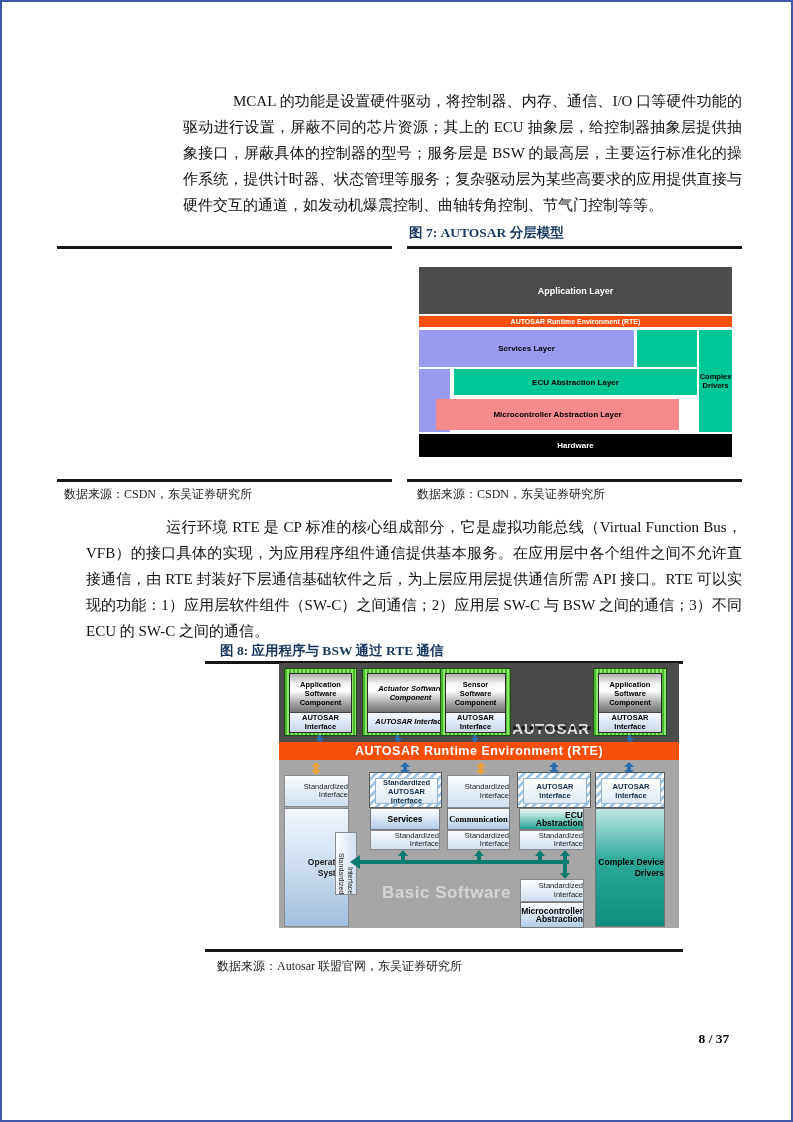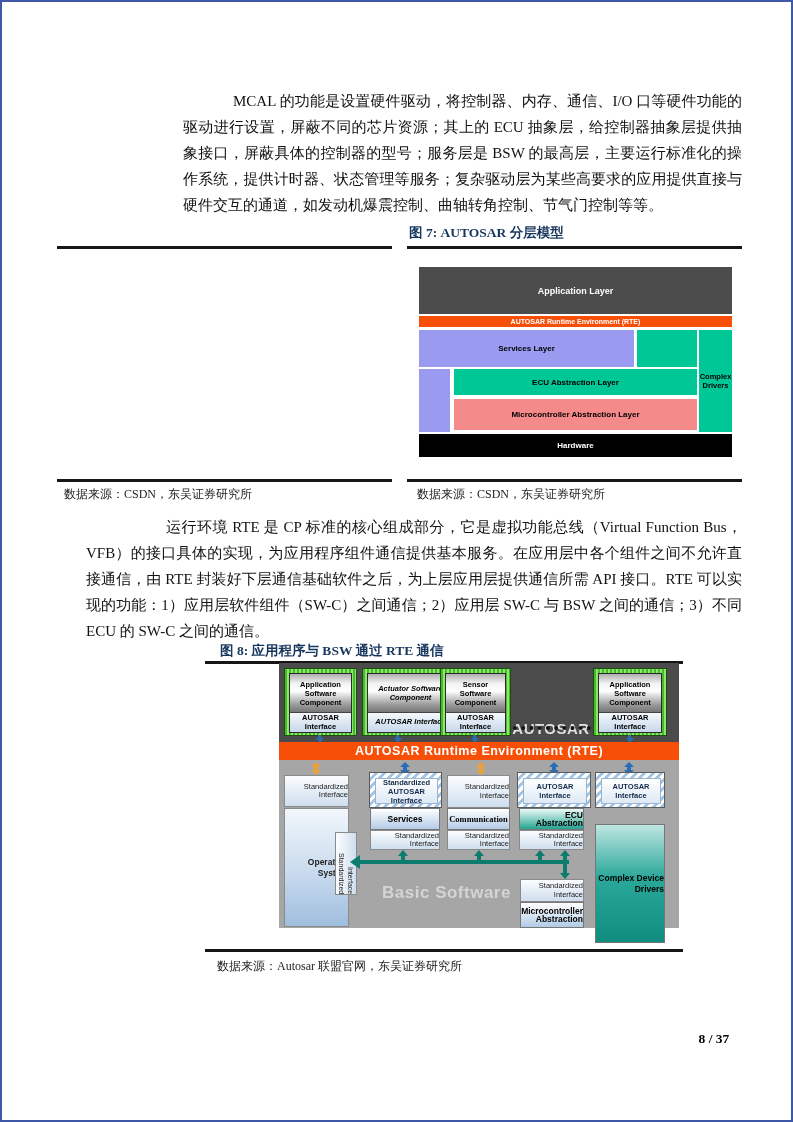--- a/index.html
+++ b/index.html
@@ -25,21 +25,21 @@
   .f6mcu{left:0;top:168px;width:317px;height:22px;background:#000;color:#fff;font-weight:bold;font-size:8px;}
 
   
   .fig7{position:absolute;left:417px;top:265px;width:313px;height:190px;background:#fff;}
   .f7app{left:0;top:0;width:313px;height:47px;background:#4c4c4c;color:#fff;font-weight:bold;font-size:9px;}
   .f7rte{left:0;top:49px;width:313px;height:11px;background:#f84f08;color:#fff;font-weight:bold;font-size:7px;}
   .f7svc{left:0;top:63px;width:215px;height:37px;background:#9a9af0;color:#000;font-weight:bold;font-size:8px;}
   .f7svccol{left:0;top:102px;width:31px;height:63px;background:#9a9af0;}
   .f7grn{left:218px;top:63px;width:60px;height:37px;background:#00c796;}
   .f7ecu{left:35px;top:102px;width:243px;height:26px;background:#00c796;color:#000;font-weight:bold;font-size:8px;}
-  .f7mcal{left:35px;top:132px;width:243px;height:31px;background:#f58a8a;color:#000;font-weight:bold;font-size:8px;}
+  .f7mcal{left:17px;top:132px;width:243px;height:31px;background:#f58a8a;color:#000;font-weight:bold;font-size:8px;}
   .f7cd{left:280px;top:63px;width:33px;height:102px;background:#00c796;color:#000;font-weight:bold;font-size:7.5px;line-height:9px;}
   .f7hw{left:0;top:167px;width:313px;height:23px;background:#000;color:#fff;font-weight:bold;font-size:8px;}
 
   
   .fig8{position:absolute;left:277px;top:661px;width:400px;height:284px;}
   .f8top{left:0;top:0;width:400px;height:79px;background:#4b4b4b;}
   .f8rte{left:0;top:79px;width:400px;height:18px;background:#f84f08;color:#fff;font-weight:bold;font-size:12.5px;letter-spacing:.5px;}
   .f8mid{left:0;top:97px;width:400px;height:168px;background:#a6a6a6;}
   .f8hw{left:0;top:265px;width:400px;height:19px;background:#0a0a0a;color:#fff;font-weight:bold;font-size:13px;}
 
@@ -67,21 +67,21 @@
   .mbox{position:absolute;box-sizing:border-box;border:1px solid #8a8a8a;display:flex;align-items:center;justify-content:center;
         text-align:right;background:linear-gradient(180deg,#fbfdff 0%,#cfdeee 100%);
         font-size:7.5px;line-height:8.5px;color:#222;font-family:"Liberation Sans","DejaVu Sans",sans-serif;}
   .bbox{font-weight:bold;color:#000;font-size:8.5px;background:linear-gradient(180deg,#ffffff 0%,#b2cbe6 100%);border:1px solid #777;}
   .hatch{position:absolute;box-sizing:border-box;padding:5px;border:1px solid #5a5a5a;
         background:repeating-linear-gradient(135deg,#ffffff 0 3px,#a4c6e6 3px 6px);}
   .hatch-in{width:100%;height:100%;display:flex;align-items:center;justify-content:center;text-align:center;
         background:linear-gradient(180deg,#ffffff 0%,#dde9f5 100%);border:1px solid #9ab4cf;
         font-weight:bold;font-size:7.5px;line-height:9px;color:#13294a;font-family:"Liberation Sans","DejaVu Sans",sans-serif;}
   .ecu{background:linear-gradient(180deg,#eafaf6 0%,#25a492 100%);}
-  .cdd{background:linear-gradient(180deg,#bfe6e2 0%,#2aa89a 45%,#0f8e80 100%);font-size:8.5px;line-height:11px;margin-top:16px;}
+  .cdd{background:linear-gradient(180deg,#bfe6e2 0%,#2aa89a 45%,#0f8e80 100%);font-size:8.5px;line-height:11px;}
   .osb{background:linear-gradient(180deg,#f2f7fc 0%,#c8daee 55%,#9fbede 100%);font-size:8.5px;line-height:11px;}
   .vsi{writing-mode:vertical-lr;font-size:7px;line-height:9px;background:linear-gradient(90deg,#fbfdff,#cfdeee);}
   .bsw-text{left:95px;top:220px;width:145px;text-align:center;font-weight:bold;font-size:17px;color:#d4d4d4;letter-spacing:.5px;}
 
   .hline{left:80px;top:197px;width:210px;height:4px;background:#0b7c6e;}
   .lhead{left:71px;top:192px;width:0;height:0;border-right:10px solid #0b7c6e;border-top:7px solid transparent;border-bottom:7px solid transparent;}
   .uparr{position:absolute;top:187px;width:10px;height:14px;display:flex;flex-direction:column;align-items:center;}
   .uparr .h{width:0;height:0;border-left:5px solid transparent;border-right:5px solid transparent;border-bottom:6px solid #0b7c6e;}
   .uparr .s{width:4px;flex:1;background:#0b7c6e;}
   .ddarr{position:absolute;left:281px;top:187px;width:10px;height:29px;display:flex;flex-direction:column;align-items:center;}

